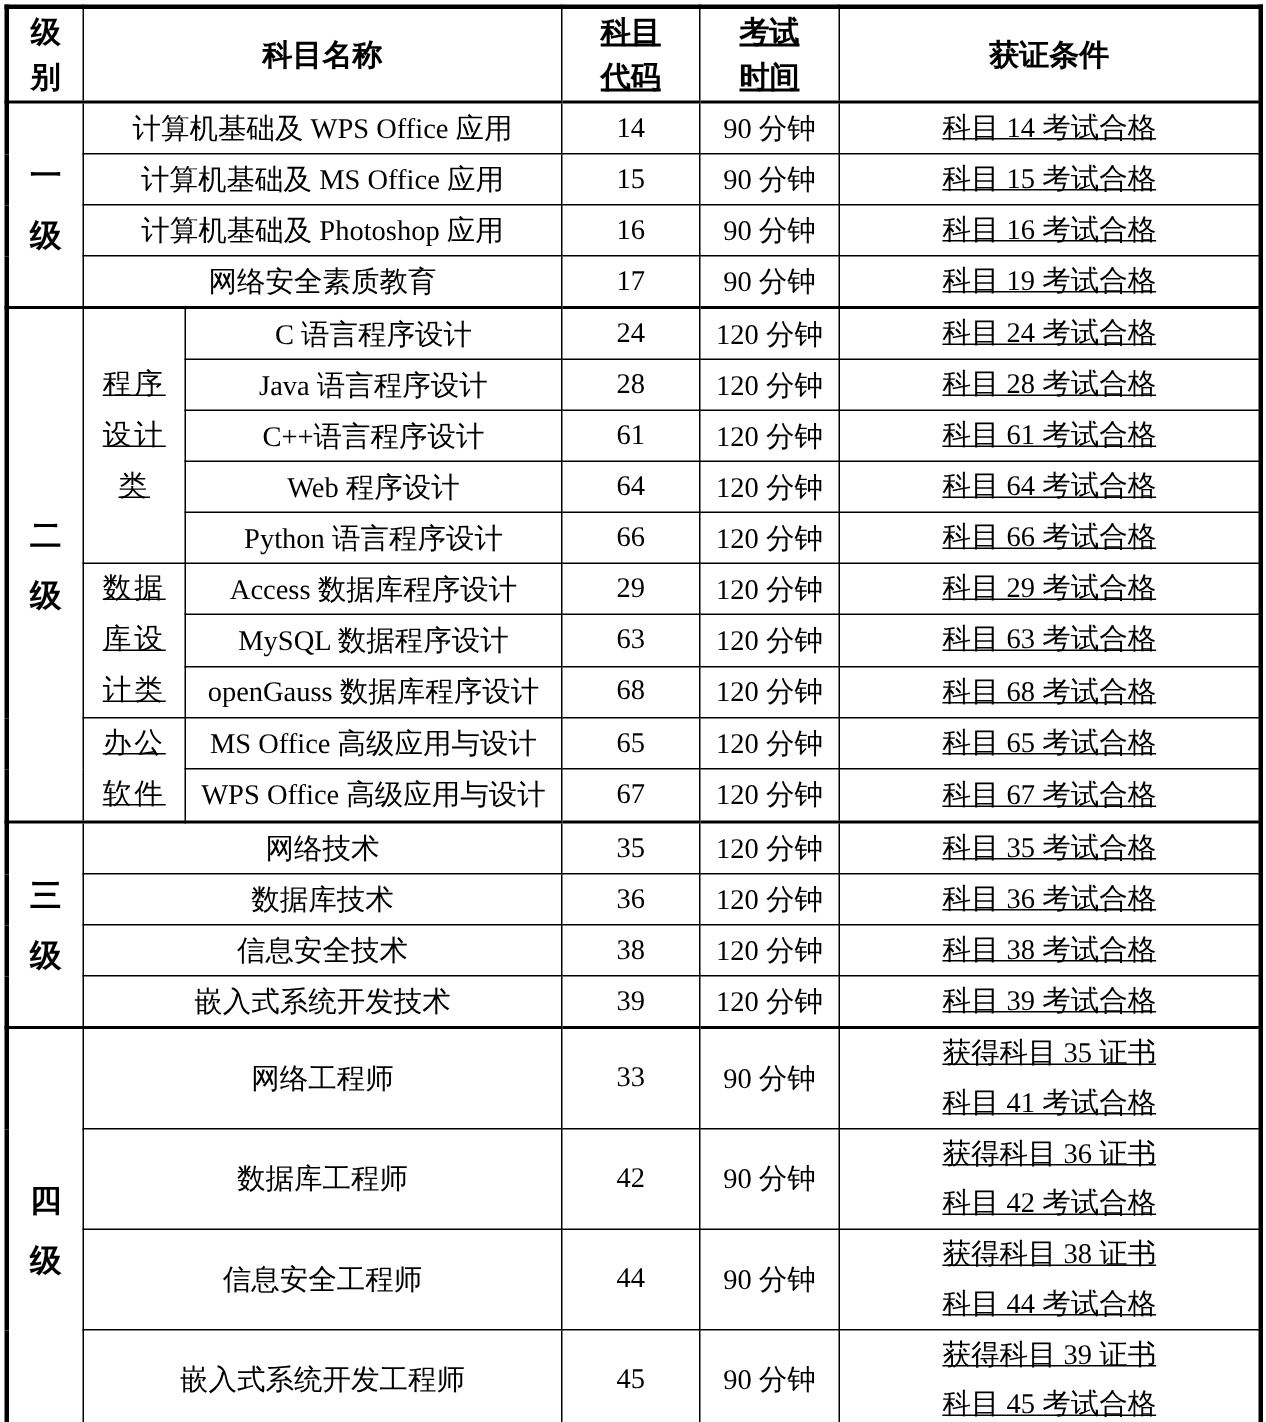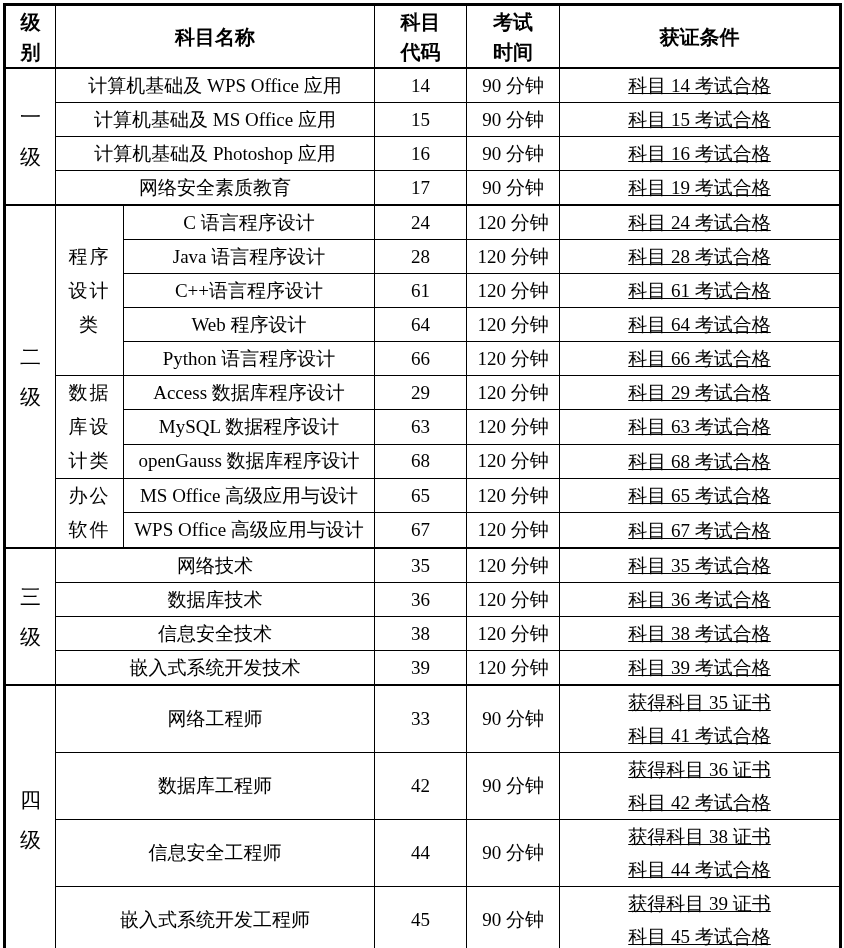--- a/index.html
+++ b/index.html
@@ -31,23 +31,23 @@
     line-height: 30px;
     border-bottom: 2px solid #000;
   }
   tbody td {
     height: 33px;
     font-size: 19px;
   }
   tr.tall-row td { height: 65px; }
   tr.section-start > td, tr.section-start > th { border-top: 2px solid #000; text-align: center; }
   .w24 { display: inline-block; width: 24px; }
-  .w48 { display: inline-block; width: 48px; }
+  .w48 { display: inline-block; width: 48px; text-decoration: underline; }
   .level-cell {
-    font-weight: 400;
+    font-weight: 700;
     font-size: 21px;
     line-height: 40px;
   }
   .group-cell {
     line-height: 34px;
     letter-spacing: 2px;
   }
   .subject-cell { white-space: nowrap; }
   .code-cell, .time-cell { white-space: nowrap; }
   .cert-cell {

